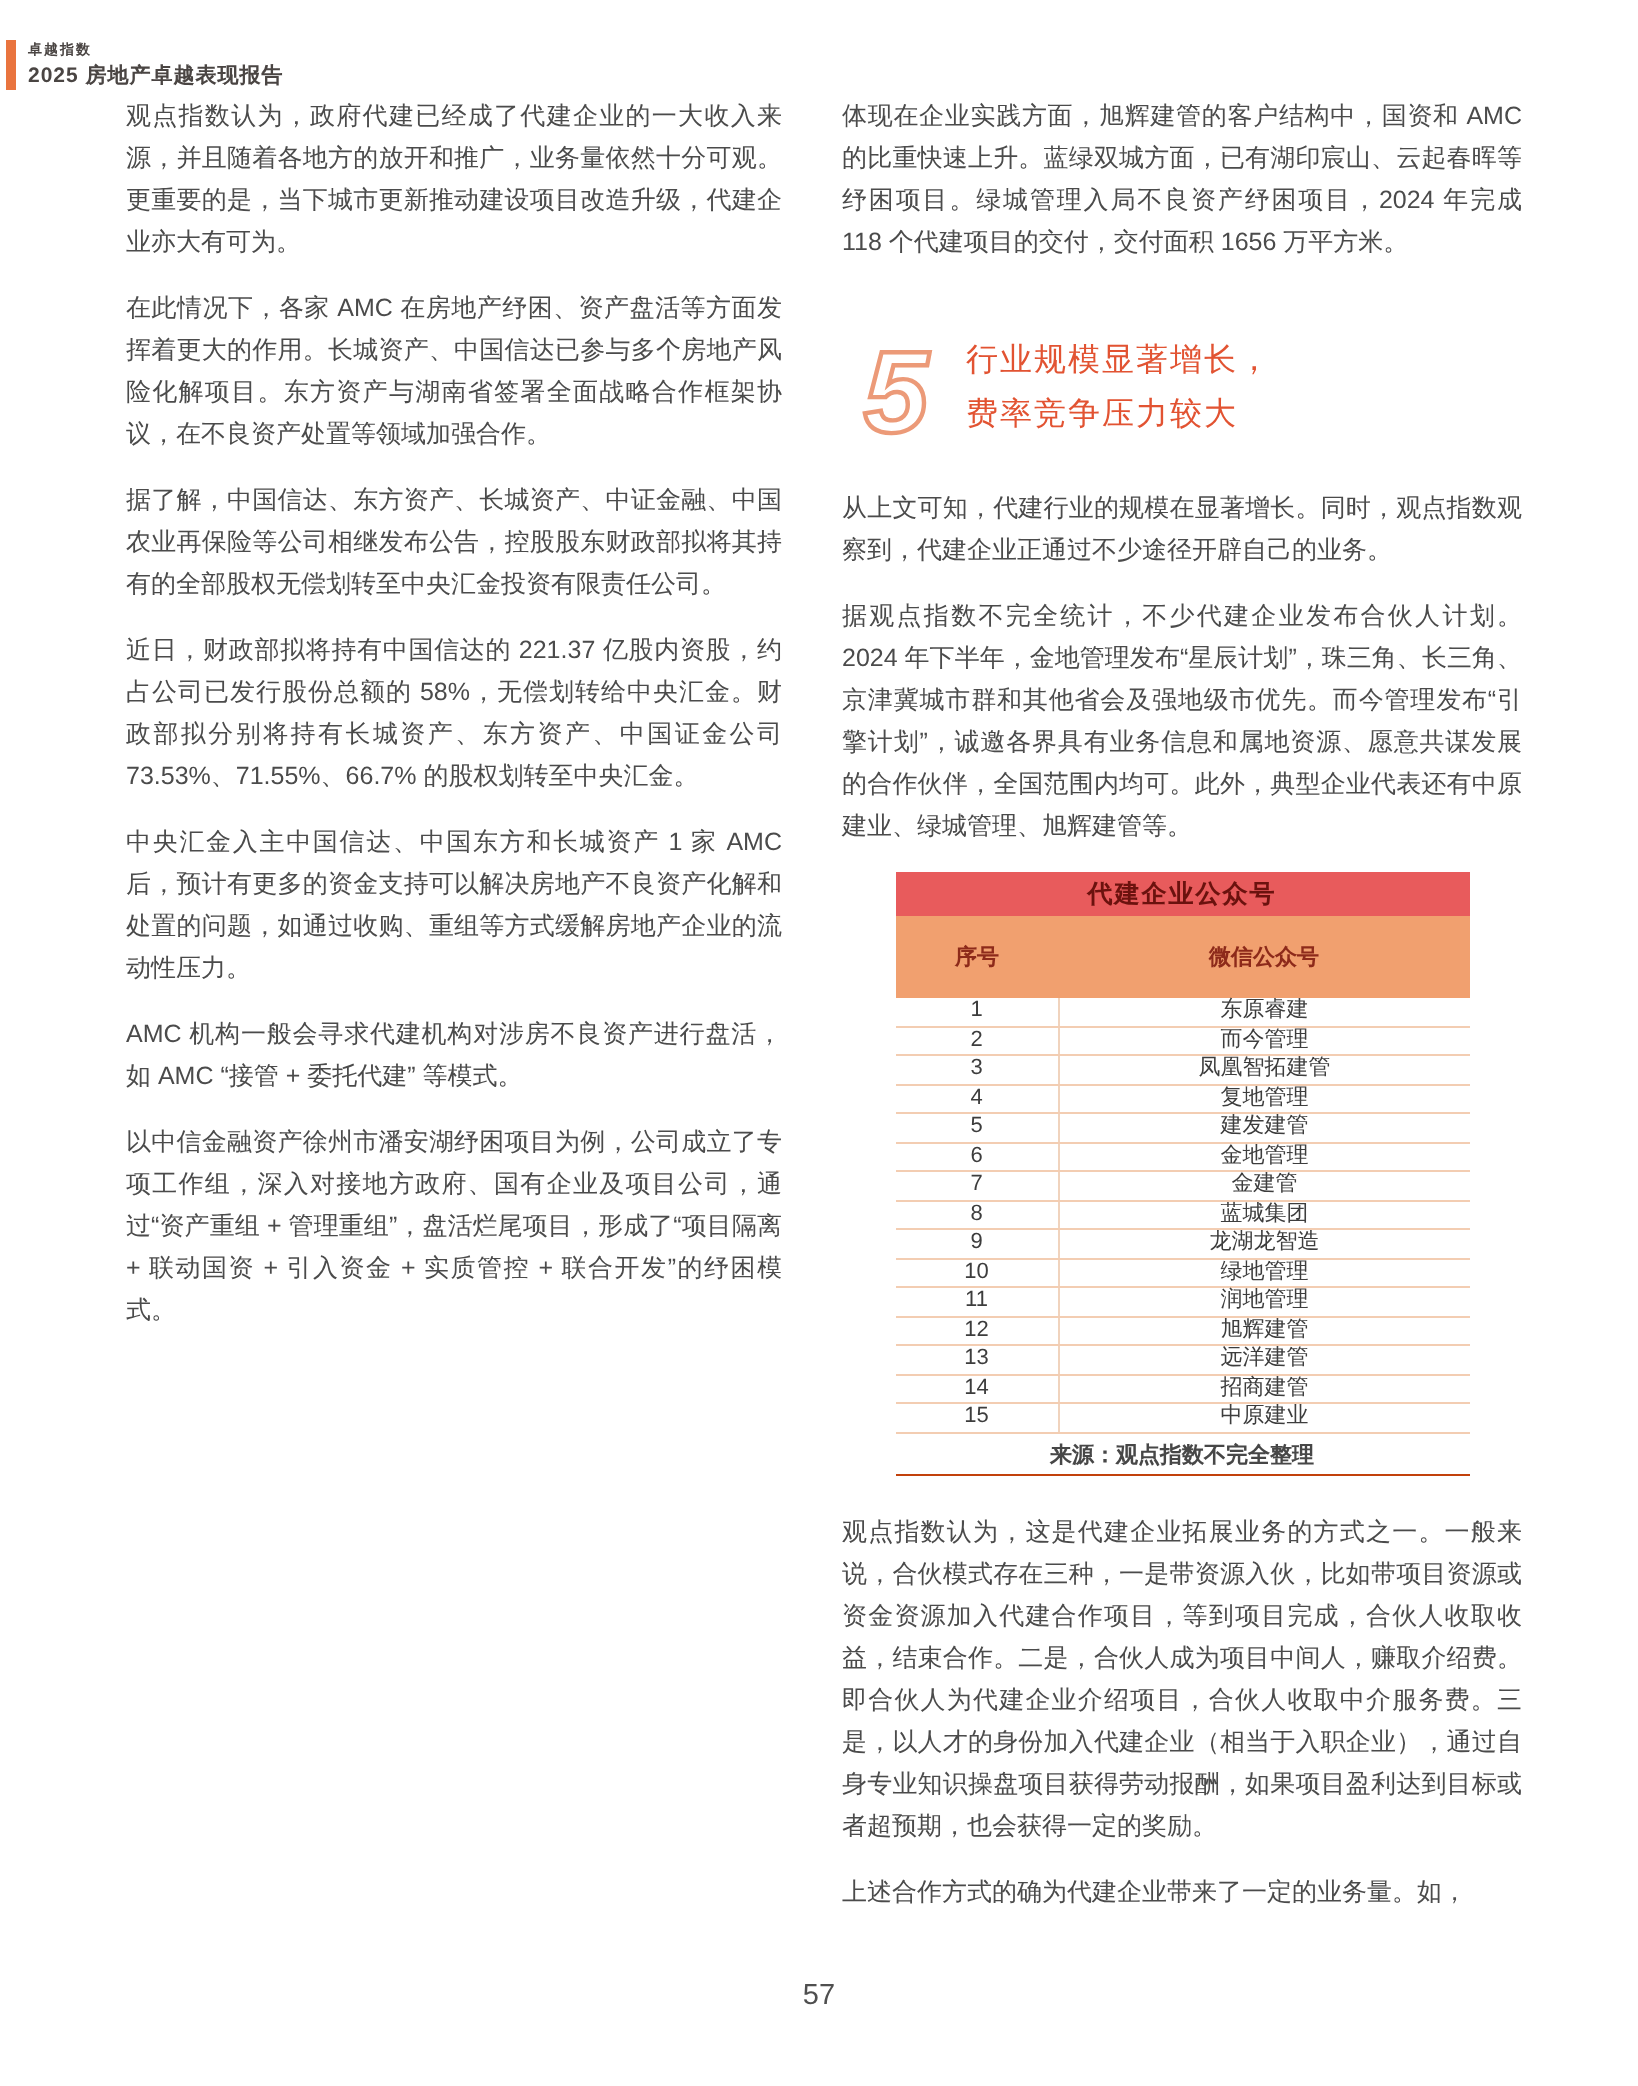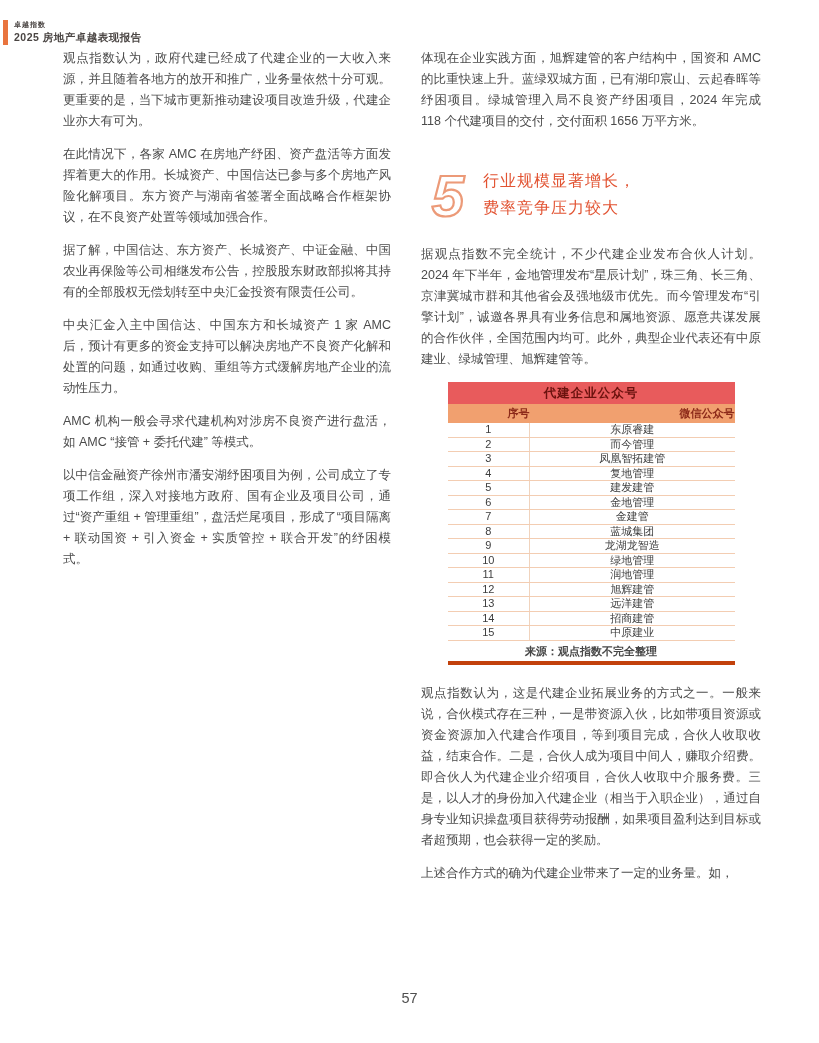--- a/index.html
+++ b/index.html
@@ -23,24 +23,24 @@
   
   .section-header{display:flex;align-items:center;gap:12px;margin:28px 0 16px 0;}
   .big-num-svg{flex:0 0 auto;display:block;}
   .section-title{font-size:16px;font-weight:normal;color:#e25332;line-height:27px;letter-spacing:1px;}
 
   
   .pub-table{width:287px;margin:8px auto 18px auto;border-collapse:collapse;table-layout:fixed;}
   .pub-table col.c1{width:82px;}
   .pub-table col.c2{width:205px;}
   .t-title{background:#e85b5c;color:#6b120e;font-size:12.5px;font-weight:bold;text-align:center;padding:3px 0 2px 0;letter-spacing:1px;}
-  .t-head th{background:#f1a06f;color:#8d2a1a;font-size:11px;font-weight:bold;text-align:right;padding:2px 0;}
+  .t-head th{background:#f1a06f;color:#8d2a1a;font-size:11px;font-weight:bold;text-align:center;padding:13px 0;}
   .pub-table tbody td{font-size:11px;color:#3d3d3d;text-align:center;padding:0;height:13.5px;line-height:13.5px;border-bottom:1px solid #f3cdb2;background:#ffffff;}
   .pub-table tbody td:first-child{border-right:1px solid #f0d3bd;}
-  .t-source td{font-size:11px;font-weight:bold;color:#474747;text-align:center;padding:3px 0 2px 0;border-bottom:4px solid #c2410c;}
+  .t-source td{font-size:11px;font-weight:bold;color:#474747;text-align:center;padding:3px 0 2px 0;border-bottom:1px solid #c2410c;}
 
   
   .page-num{position:absolute;top:990px;left:0;width:819px;text-align:center;font-size:14.5px;color:#4f4f4f;}
 </style>
 </head>
 <body>
 
 <div class="page">
 
   <div class="brand">
@@ -50,38 +50,40 @@
       <div class="brand-line2">2025 房地产卓越表现报告</div>
     </div>
   </div>
 
   <div class="columns">
 
     <section class="col col-left">
       <p class="body-p">观点指数认为，政府代建已经成了代建企业的一大收入来源，并且随着各地方的放开和推广，业务量依然十分可观。更重要的是，当下城市更新推动建设项目改造升级，代建企业亦大有可为。</p>
       <p class="body-p">在此情况下，各家 AMC 在房地产纾困、资产盘活等方面发挥着更大的作用。长城资产、中国信达已参与多个房地产风险化解项目。东方资产与湖南省签署全面战略合作框架协议，在不良资产处置等领域加强合作。</p>
       <p class="body-p">据了解，中国信达、东方资产、长城资产、中证金融、中国农业再保险等公司相继发布公告，控股股东财政部拟将其持有的全部股权无偿划转至中央汇金投资有限责任公司。</p>
+      <p class="body-p">近日，财政部拟将持有中国信达的 221.37 亿股内资股，约占公司已发行股份总额的 58%，无偿划转给中央汇金。财政部拟分别将持有长城资产、东方资产、中国证金公司 73.53%、71.55%、66.7% 的股权划转至中央汇金。</p>
       <p class="body-p">中央汇金入主中国信达、中国东方和长城资产 1 家 AMC 后，预计有更多的资金支持可以解决房地产不良资产化解和处置的问题，如通过收购、重组等方式缓解房地产企业的流动性压力。</p>
       <p class="body-p">AMC 机构一般会寻求代建机构对涉房不良资产进行盘活，如 AMC “接管 + 委托代建” 等模式。</p>
       <p class="body-p">以中信金融资产徐州市潘安湖纾困项目为例，公司成立了专项工作组，深入对接地方政府、国有企业及项目公司，通过“资产重组 + 管理重组”，盘活烂尾项目，形成了“项目隔离 + 联动国资 + 引入资金 + 实质管控 + 联合开发”的纾困模式。</p>
     </section>
 
     <section class="col col-right">
       <p class="body-p">体现在企业实践方面，旭辉建管的客户结构中，国资和 AMC 的比重快速上升。蓝绿双城方面，已有湖印宸山、云起春晖等纾困项目。绿城管理入局不良资产纾困项目，2024 年完成 118 个代建项目的交付，交付面积 1656 万平方米。</p>
 
       <div class="section-header">
         <svg class="big-num-svg" width="50" height="68" viewBox="0 0 50 68">
           <text x="27" y="56" font-size="58" font-style="italic" font-weight="bold" font-family="Liberation Sans, DejaVu Sans, sans-serif" fill="#ffffff" stroke="#ec9a78" stroke-width="2.2" text-anchor="middle">5</text>
         </svg>
         <div class="section-title">
           <span>行业规模显著增长，</span><br>
           <span>费率竞争压力较大</span>
         </div>
       </div>
 
+      <p class="body-p">从上文可知，代建行业的规模在显著增长。同时，观点指数观察到，代建企业正通过不少途径开辟自己的业务。</p>
       <p class="body-p">据观点指数不完全统计，不少代建企业发布合伙人计划。2024 年下半年，金地管理发布“星辰计划”，珠三角、长三角、京津冀城市群和其他省会及强地级市优先。而今管理发布“引擎计划”，诚邀各界具有业务信息和属地资源、愿意共谋发展的合作伙伴，全国范围内均可。此外，典型企业代表还有中原建业、绿城管理、旭辉建管等。</p>
 
       <table class="pub-table">
         <colgroup>
             <col class="c1">
             <col class="c2">
           </colgroup>
         <thead>
           <tr>
             <th colspan="2" class="t-title">代建企业公众号</th>

